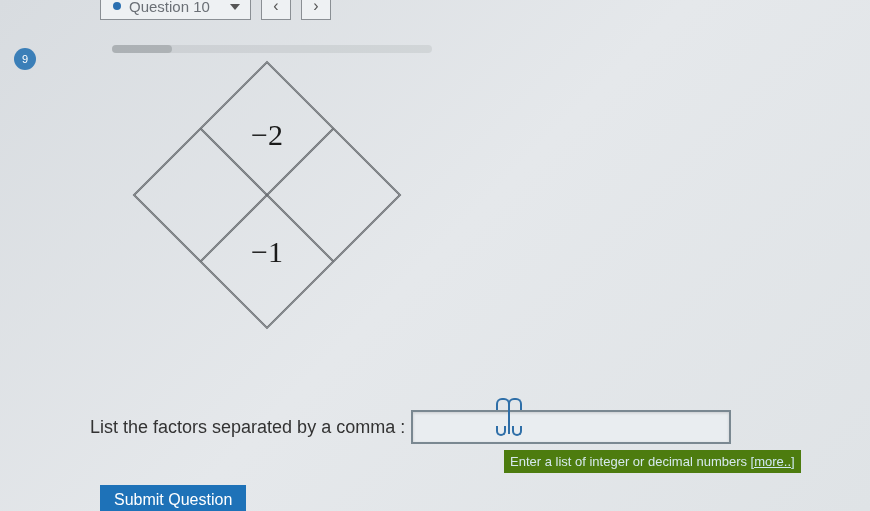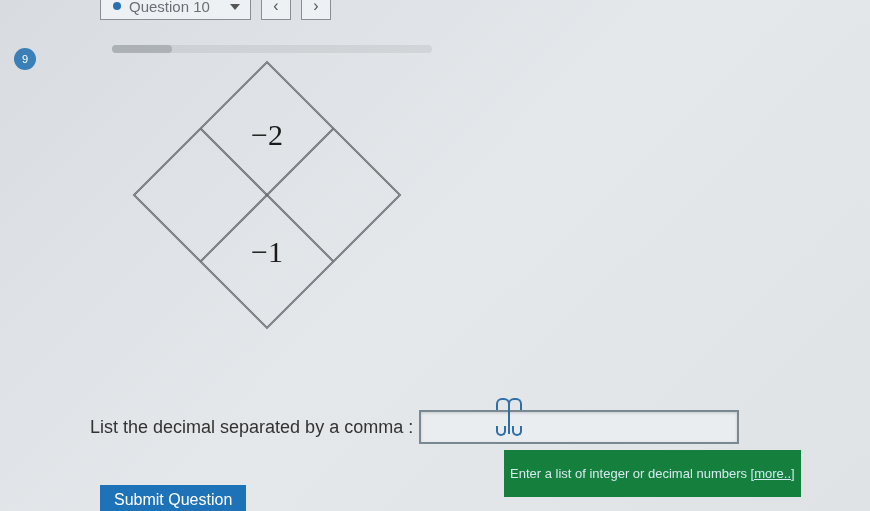--- a/index.html
+++ b/index.html
@@ -181,25 +181,25 @@
       border-top:none;
       border-radius: 0 0 6px 6px;
     }
     .caret .footL{ left:-4px; }
     .caret .footR{ right:-4px; transform:scaleX(-1); }
     
     .hint {
       position: absolute;
       top: 450px;
       left: 504px;
-      background: #15803d;
+      background: #4d7c0f;
       color: #d6e9ee;
       font-family: Arial, sans-serif;
       font-size: 13px;
-      padding: 16px 6px;
+      padding: 4px 6px;
     }
     .hint .more {
       text-decoration: underline;
       color: #cfe9f2;
     }
     
     .submit {
       position: absolute;
       top: 485px;
       left: 100px;
@@ -231,21 +231,21 @@
     <div class="cell tl"></div>
     <div class="cell tr"></div>
     <div class="cell bl"></div>
     <div class="cell br"></div>
   </div>
   <div class="d-num d-top">−2</div>
   <div class="d-num d-bot">−1</div>
 </div>
 
 <div class="prompt">
-  <span>List the decimal separated by a comma :</span>
+  <span>List the factors separated by a comma :</span>
   <input class="answer-box" type="text" value="" style="">
 </div>
 
 <div class="caret">
   <div class="stem"></div>
   <div class="footL"></div>
   <div class="footR"></div>
 </div>
 
 <div class="hint">

